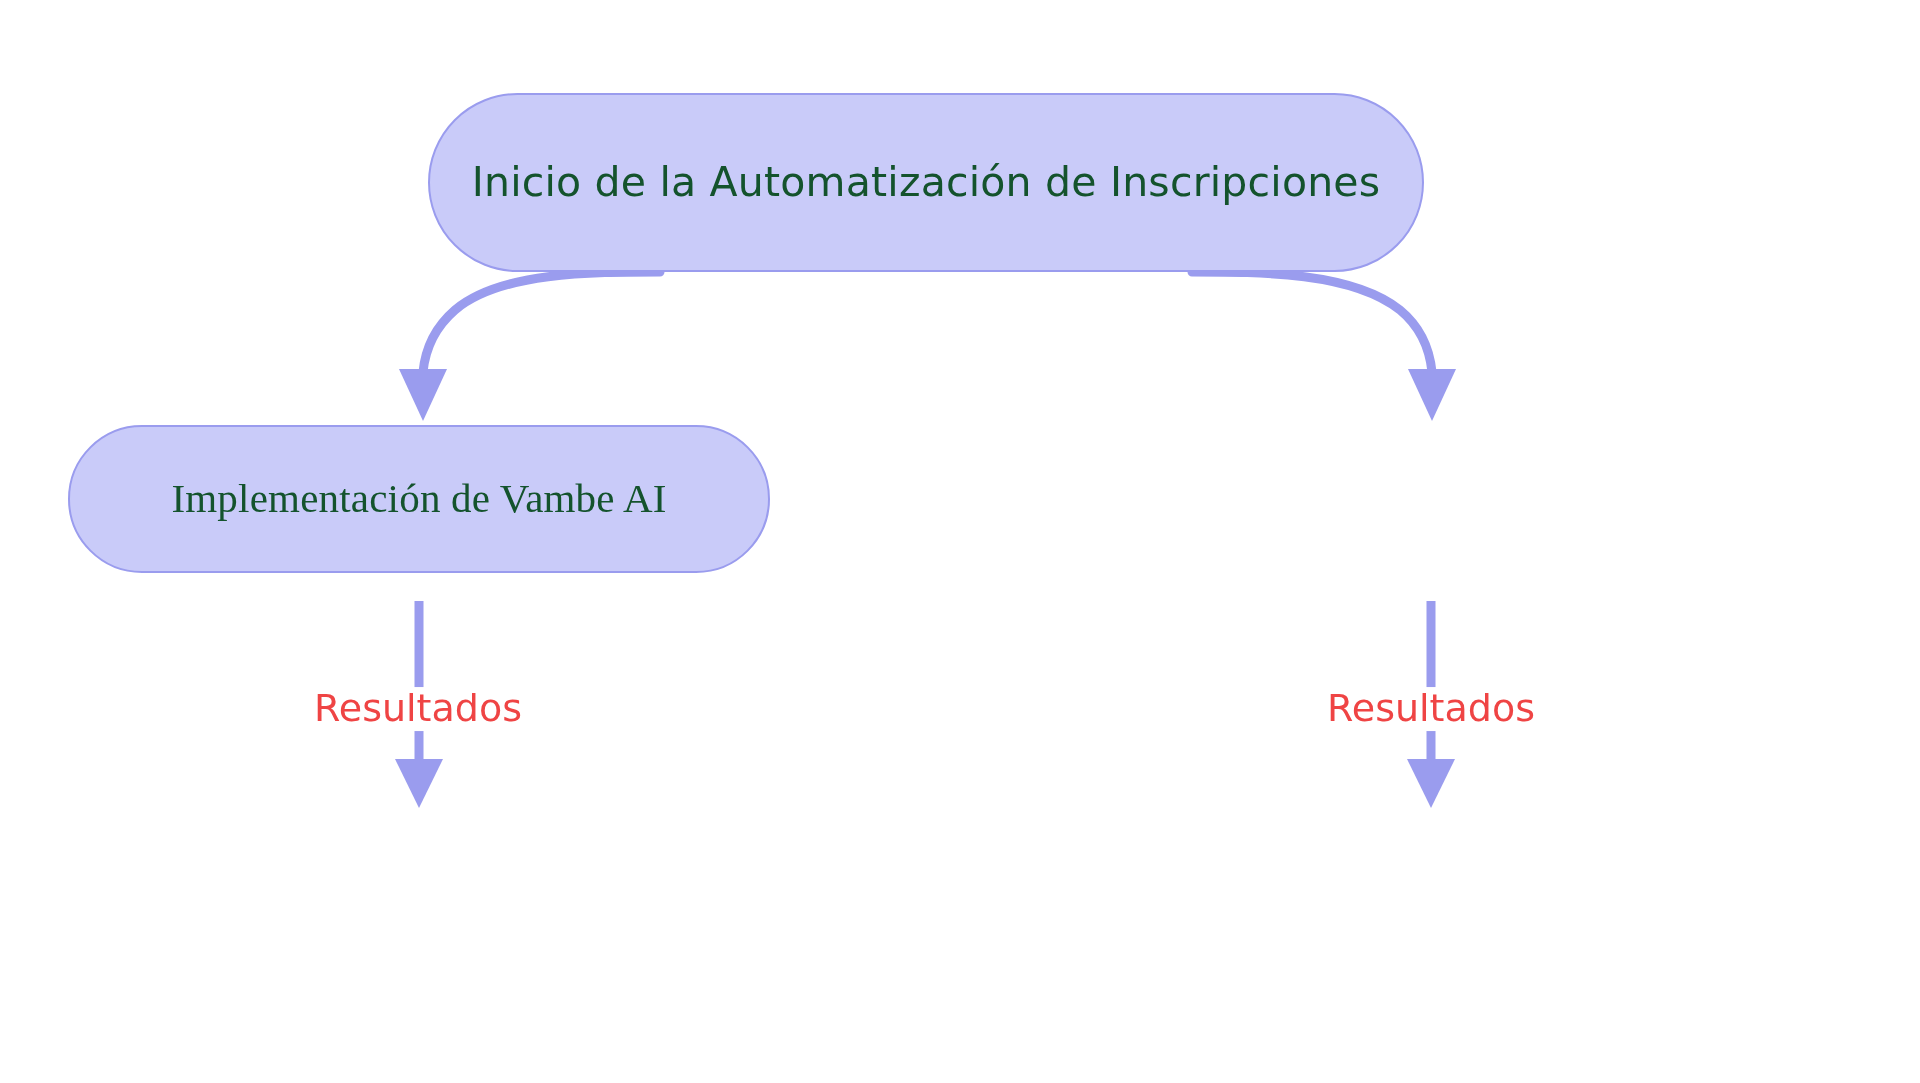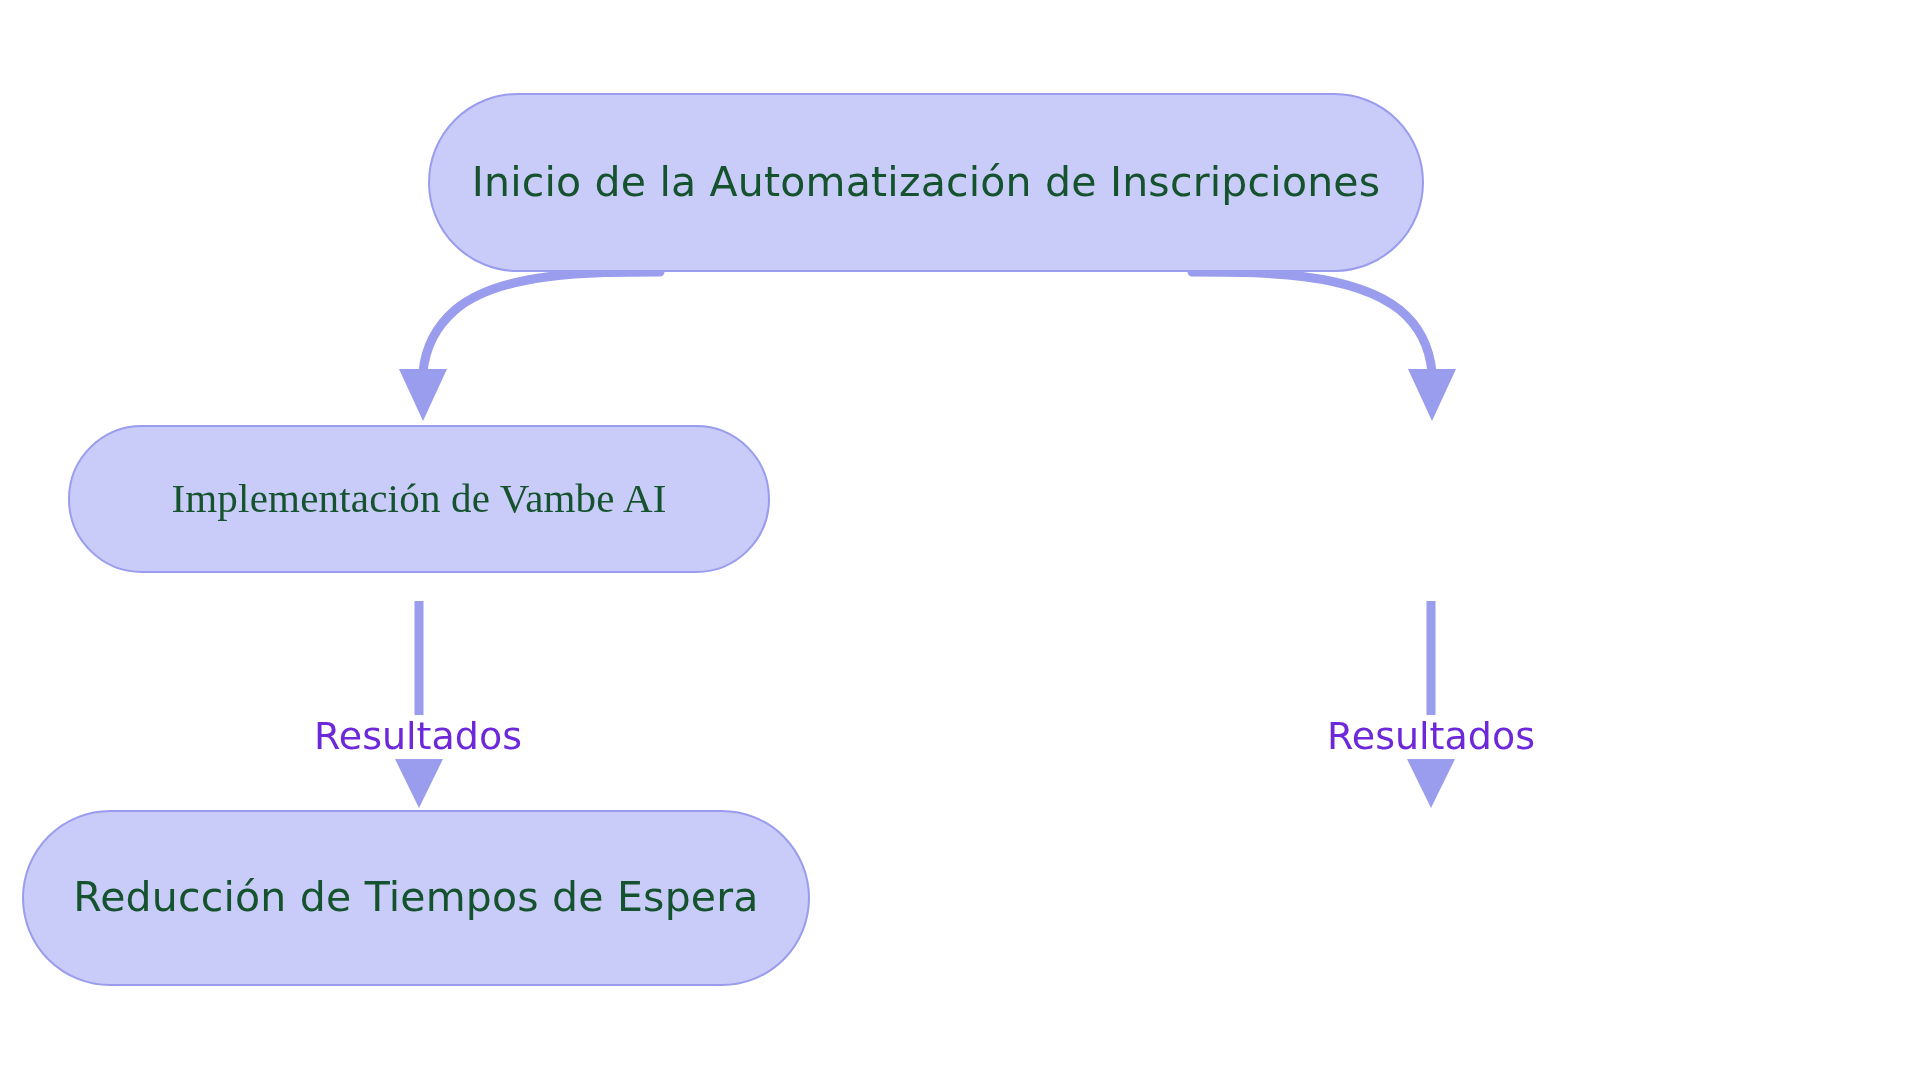--- a/index.html
+++ b/index.html
@@ -42,27 +42,26 @@
   .node-label {
     font-size: 41px;
     line-height: 1.1;
     color: #14532d;
     letter-spacing: 0.2px;
   }
   .edge-label {
     position: absolute;
     transform: translate(-50%, -50%);
     background: #ffffff;
-    color: #6d28d9;
+    color: #ef4444;
     font-size: 38px;
     line-height: 1.05;
     padding: 2px 10px;
     white-space: nowrap;
     z-index: 4;
-    margin-top: 28px;
   }
   
   #node-start      { left: 428px;  top: 93px;  width: 996px; height: 179px; }
   #node-vambe      { left: 68px;   top: 425px; width: 702px; height: 148px; font-family: Liberation Serif, serif; }
   #node-crm        { left: 1245px; top: 425px; width: 373px; height: 176px; }
   #node-reduccion  { left: 22px;   top: 810px; width: 788px; height: 176px; }
   #node-satisfaccion { left: 967px; top: 810px; width: 928px; height: 176px; }
   #label-left  { left: 418px;  top: 709px; }
   #label-right { left: 1431px; top: 709px; }
 </style>
@@ -88,22 +87,19 @@
 
   <div class="node" id="node-start">
     <span class="node-label">Inicio de la Automatización de Inscripciones</span>
   </div>
 
   <div class="node" id="node-vambe">
     <span class="node-label">Implementación de Vambe AI</span>
   </div>
 
 
-  <div class="node" id="node-reduccion">
-    <span class="node-label">Reducción de Tiempos de Espera</span>
-  </div>
 
 
   <div class="edge-label" id="label-left">Resultados</div>
 
   <div class="edge-label" id="label-right">Resultados</div>
 
 </div>
 
 </body></html>

